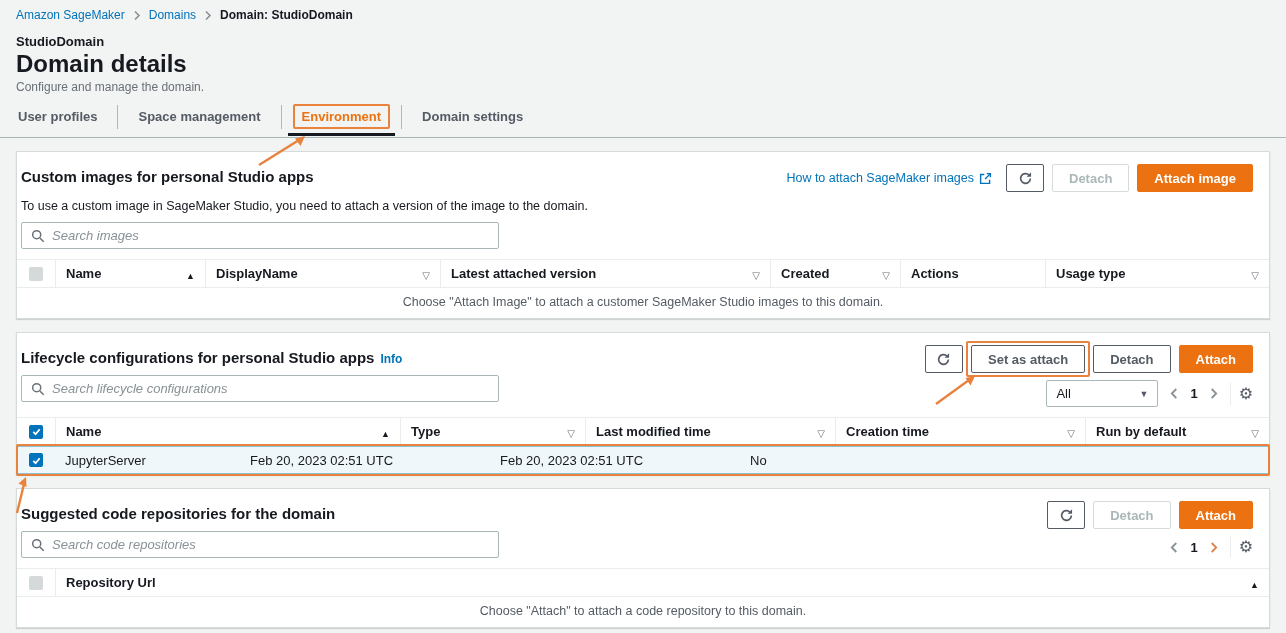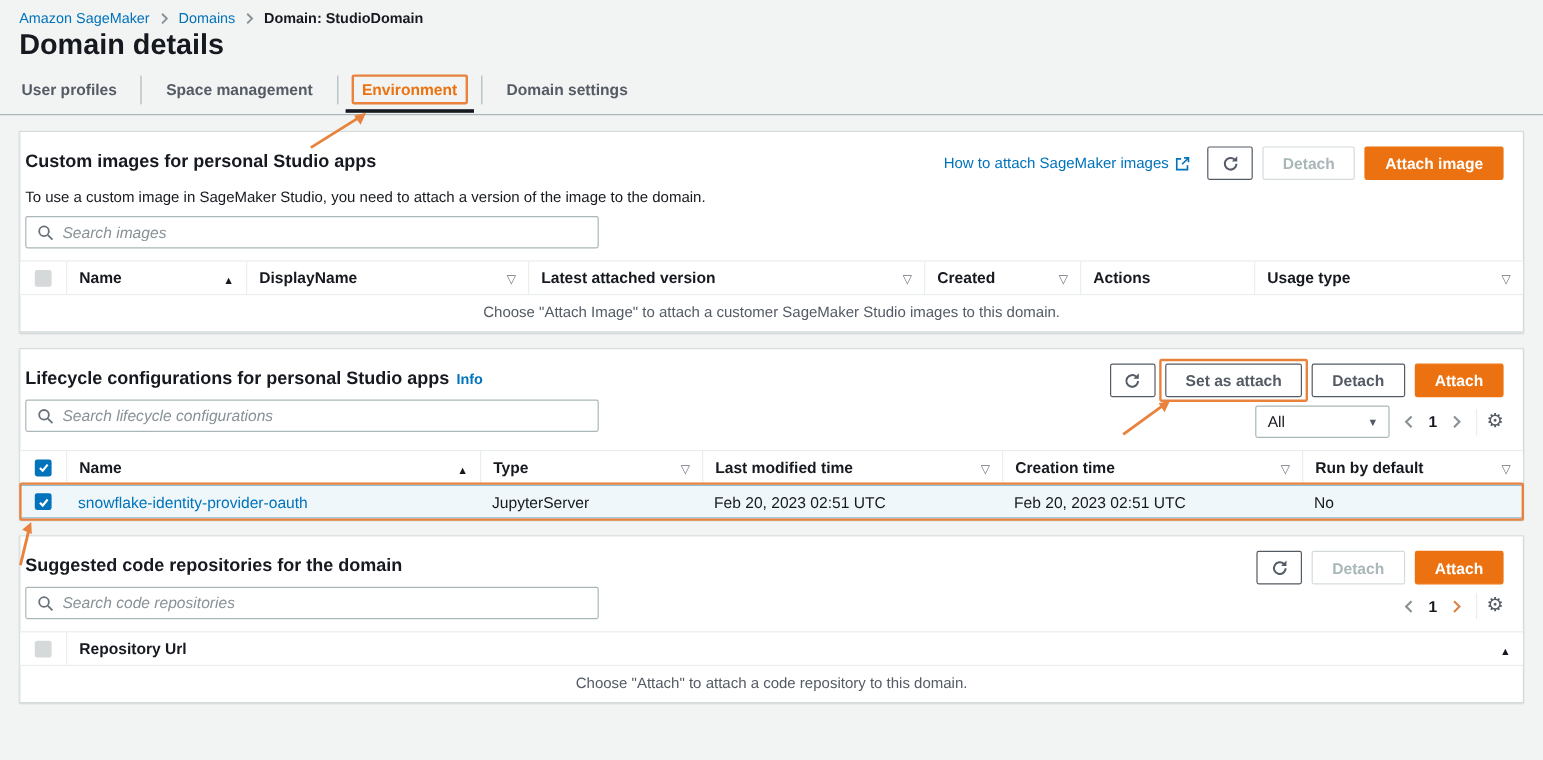--- a/index.html
+++ b/index.html
@@ -112,21 +112,23 @@
     </span>
     <a>Domains</a>
     <span class="crumb-sep">
       <svg width="8" height="11" viewBox="0 0 8 11" fill="none" stroke="#879196" stroke-width="1.6">
           <polyline points="2,1.5 6,5.5 2,9.5"></polyline>
         </svg>
     </span>
     <span class="crumb-current">Domain: StudioDomain</span>
   </nav>
 
+  <div class="eyebrow">StudioDomain</div>
   <h1 class="page-title">Domain details</h1>
+  <div class="subtitle">Configure and manage the domain.</div>
 
   <div class="tabs">
     <div class="tab">User profiles</div>
     <div class="tab-sep"></div>
     <div class="tab">Space management</div>
     <div class="tab-sep"></div>
     <div class="tab active">
       <span class="pos-rel">
         <span>Environment</span>
         <span class="ann-box ann-tab-box"></span>
@@ -296,21 +298,20 @@
       </div>
     </div>
     <div class="row">
       <div class="td c-cb">
         <span class="cb cb-checked">
           <svg width="11" height="11" viewBox="0 0 12 12">
               <polyline points="2.5,6.5 5,9 9.5,3.5" fill="none" stroke="#fff" stroke-width="2"></polyline>
             </svg>
         </span>
       </div>
-      <div class="td c2-name"><a>snowflake-identity-provider-oauth</a></div>
       <div class="td c2-type">JupyterServer</div>
       <div class="td c2-mod">Feb 20, 2023 02:51 UTC</div>
       <div class="td c2-crt">Feb 20, 2023 02:51 UTC</div>
       <div class="td c-last">No</div>
       <span class="ann-box ann-row-box"></span>
       <svg class="ann-arrow arrow-row" width="24" height="42" viewBox="0 0 24 42">
         <line x1="6" y1="39" x2="13" y2="10" stroke="#e8823d" stroke-width="2.4"></line>
         <polygon points="15,3 7.5,9.5 15.5,13" fill="#e8823d"></polygon>
       </svg>
     </div>

